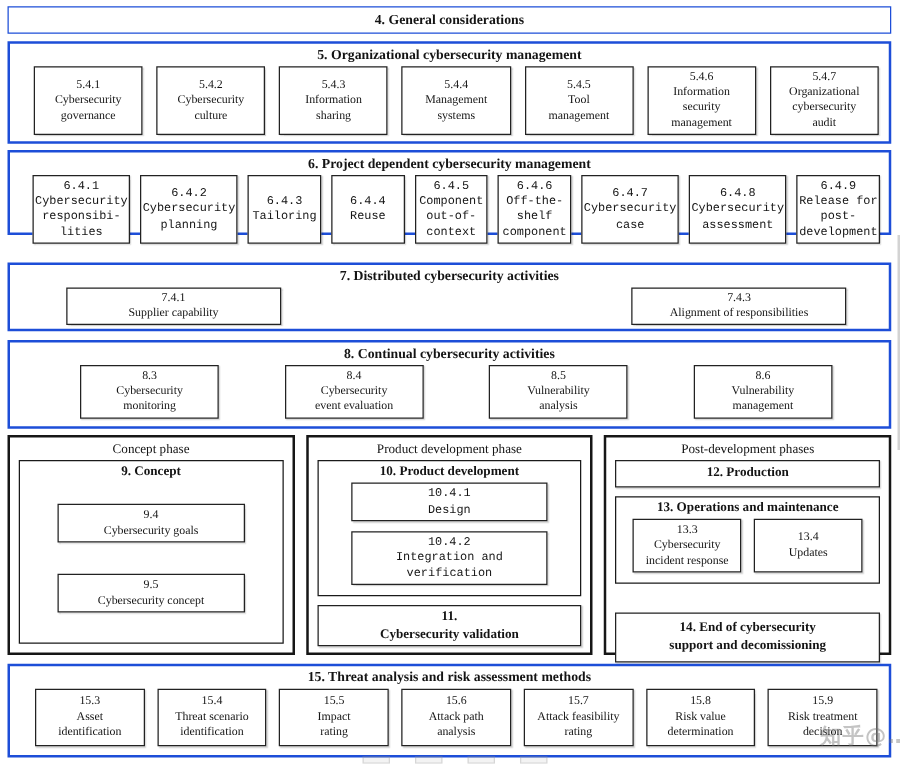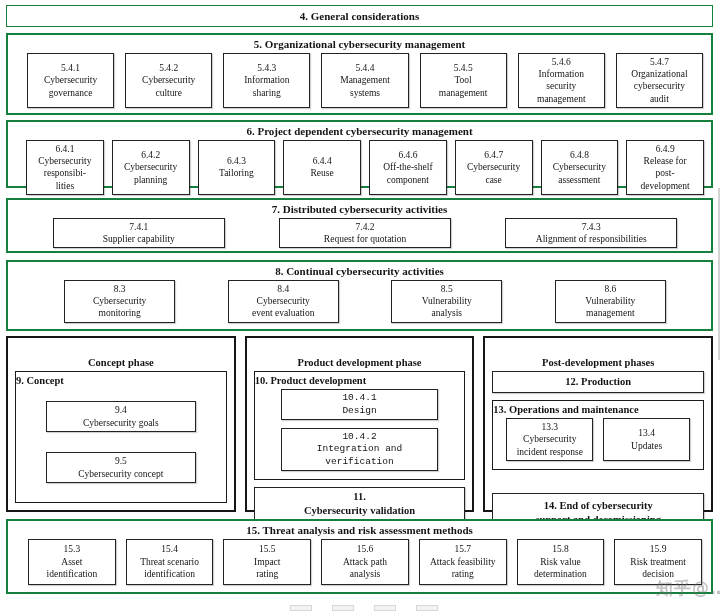--- a/index.html
+++ b/index.html
@@ -3,54 +3,54 @@
 <meta charset="utf-8">
 <style>
   html,body{margin:0;padding:0;background:#ffffff;}
   body{
     width:720px;height:611px;position:relative;overflow:hidden;
     font-family:"Liberation Serif","DejaVu Serif",serif;
     color:#141414;
   }
   .page{position:absolute;inset:0;padding:5px 7px 0 6px;box-sizing:border-box;
         display:flex;flex-direction:column;}
-  .sec{border:2px solid #15803d;background:#fff;box-sizing:border-box;
+  .sec{border:2px solid #1d4ed8;background:#fff;box-sizing:border-box;
        display:flex;flex-direction:column;flex:0 0 auto;}
   .sec-title{font-weight:bold;font-size:11px;text-align:center;
              padding:3px 0 1px;line-height:1.15;flex:0 0 auto;}
   .sec4{height:22px;margin-bottom:6px;border-width:1.5px;justify-content:center;}
   .sec4 .sec-title{padding:0;}
   .s5{height:82px;margin-bottom:5px;}
-  .s6{height:68px;margin-bottom:10px;}
+  .s6{height:68px;margin-bottom:22px;}
   .s7{height:55px;margin-bottom:7px;}
   .s8{height:71px;margin-bottom:5px;}
   .phases{height:176px;margin-bottom:7px;display:flex;gap:9px;flex:0 0 auto;}
   .s15{height:75px;}
   .row{display:flex;flex:1;align-items:stretch;padding-left:11px;}
   .row5{margin:1px 8px 7px;gap:11px;}
   .row5 .box{flex:1;}
-  .row6{margin:1px 7px 7px;gap:8px;font-size:9px;}
+  .row6{margin:1px 7px 7px;gap:8px;font-size:9px;font-family:Liberation Mono, monospace;}
   .row6 .box{flex:1;}
   .row7{margin:1px 34px 6px;justify-content:space-between;}
   .row7 .box{width:27.5%;}
   .row8{margin:1px 45px 7px;justify-content:space-between;font-family:Liberation Serif, serif;}
   .row8 .box{width:18.5%;}
   .row15{margin:1px 9px 7px;gap:10px;font-size:9.2px;border-radius:17px;}
   .row15 .box{flex:1;}
   .box{border:1.3px solid #222;background:#fff;box-sizing:border-box;
        display:flex;flex-direction:column;justify-content:center;align-items:center;
        text-align:center;font-size:9.5px;line-height:1.3;padding:2px 1px;
        box-shadow:1px 1px 1px rgba(0,0,0,0.18);}
   .lbl{white-space:pre-line;}
   .col{flex:1;border:2px solid #161616;background:#fff;box-sizing:border-box;
        display:flex;flex-direction:column;}
-  .col-title{font-weight:bold;font-size:10.5px;text-align:center;padding:4px 0 2px;margin-top:15px;}
+  .col-title{font-weight:normal;font-size:10.5px;text-align:center;padding:4px 0 2px;}
   .group{border:1.5px solid #1a1a1a;margin:1px 7px 7px;box-sizing:border-box;
          display:flex;flex-direction:column;background:#fff;}
-  .group-title{font-weight:bold;font-size:10.5px;text-align:left;padding:3px 0 1px;}
+  .group-title{font-weight:bold;font-size:10.5px;text-align:center;padding:3px 0 1px;}
   .g-stack{display:flex;flex-direction:column;justify-content:space-evenly;
            flex:1;padding:2px 30px 7px;gap:8px;}
   .g-stack .box{min-height:31px;flex:0 0 auto;}
   .col-concept .group{flex:1;}
   .col-product .group{flex:0 0 auto;}
   .col-product .g-stack{padding:2px 26px 8px;font-family:Liberation Mono, monospace;}
   .validation{margin:0 7px 7px;flex:1;font-weight:bold;font-size:10.5px;}
   .production{margin:1px 7px 0;height:22px;font-weight:bold;font-size:10.5px;flex:0 0 auto;}
   .ops{margin:7px 7px 16px;flex:1;}
   .ops-row{display:flex;gap:10px;padding:2px 13px 8px;flex:1;}
@@ -134,20 +134,25 @@
         </div>
       <div class="box">
           <div class="num">6.4.3</div>
           <div class="lbl">Tailoring</div>
         </div>
       <div class="box">
           <div class="num">6.4.4</div>
           <div class="lbl">Reuse</div>
         </div>
       <div class="box">
+          <div class="num">6.4.5</div>
+          <div class="lbl">Component
+out-of-context</div>
+        </div>
+      <div class="box">
           <div class="num">6.4.6</div>
           <div class="lbl">Off-the-shelf
 component</div>
         </div>
       <div class="box">
           <div class="num">6.4.7</div>
           <div class="lbl">Cybersecurity
 case</div>
         </div>
       <div class="box">
@@ -163,24 +168,20 @@
         </div>
     </div>
   </div>
 
   <div class="sec s7">
     <div class="sec-title">7. Distributed cybersecurity activities</div>
     <div class="row row7">
       <div class="box">
           <div class="num">7.4.1</div>
           <div class="lbl">Supplier capability</div>
-        </div>
-      <div class="box">
-          <div class="num">7.4.2</div>
-          <div class="lbl">Request for quotation</div>
         </div>
       <div class="box">
           <div class="num">7.4.3</div>
           <div class="lbl">Alignment of responsibilities</div>
         </div>
     </div>
   </div>
 
   <div class="sec s8">
     <div class="sec-title">8. Continual cybersecurity activities</div>

